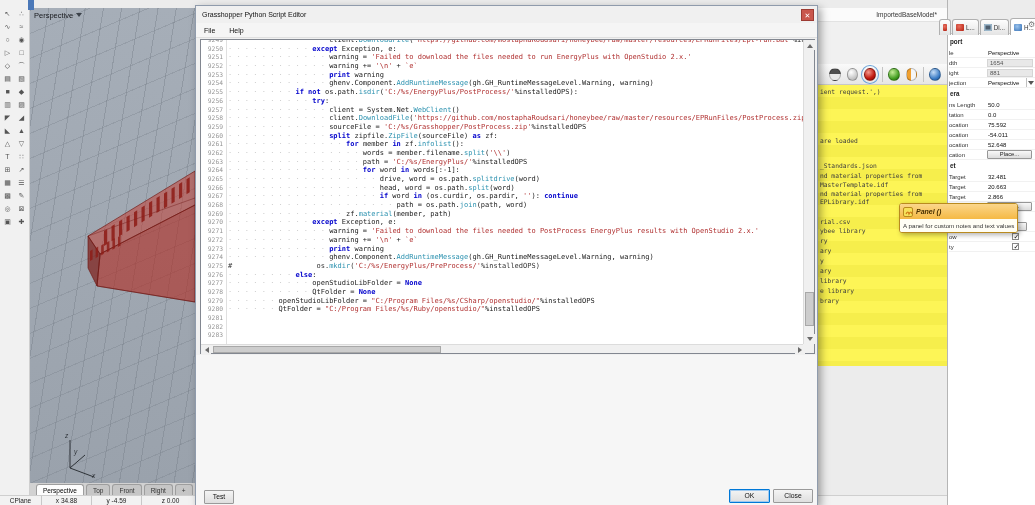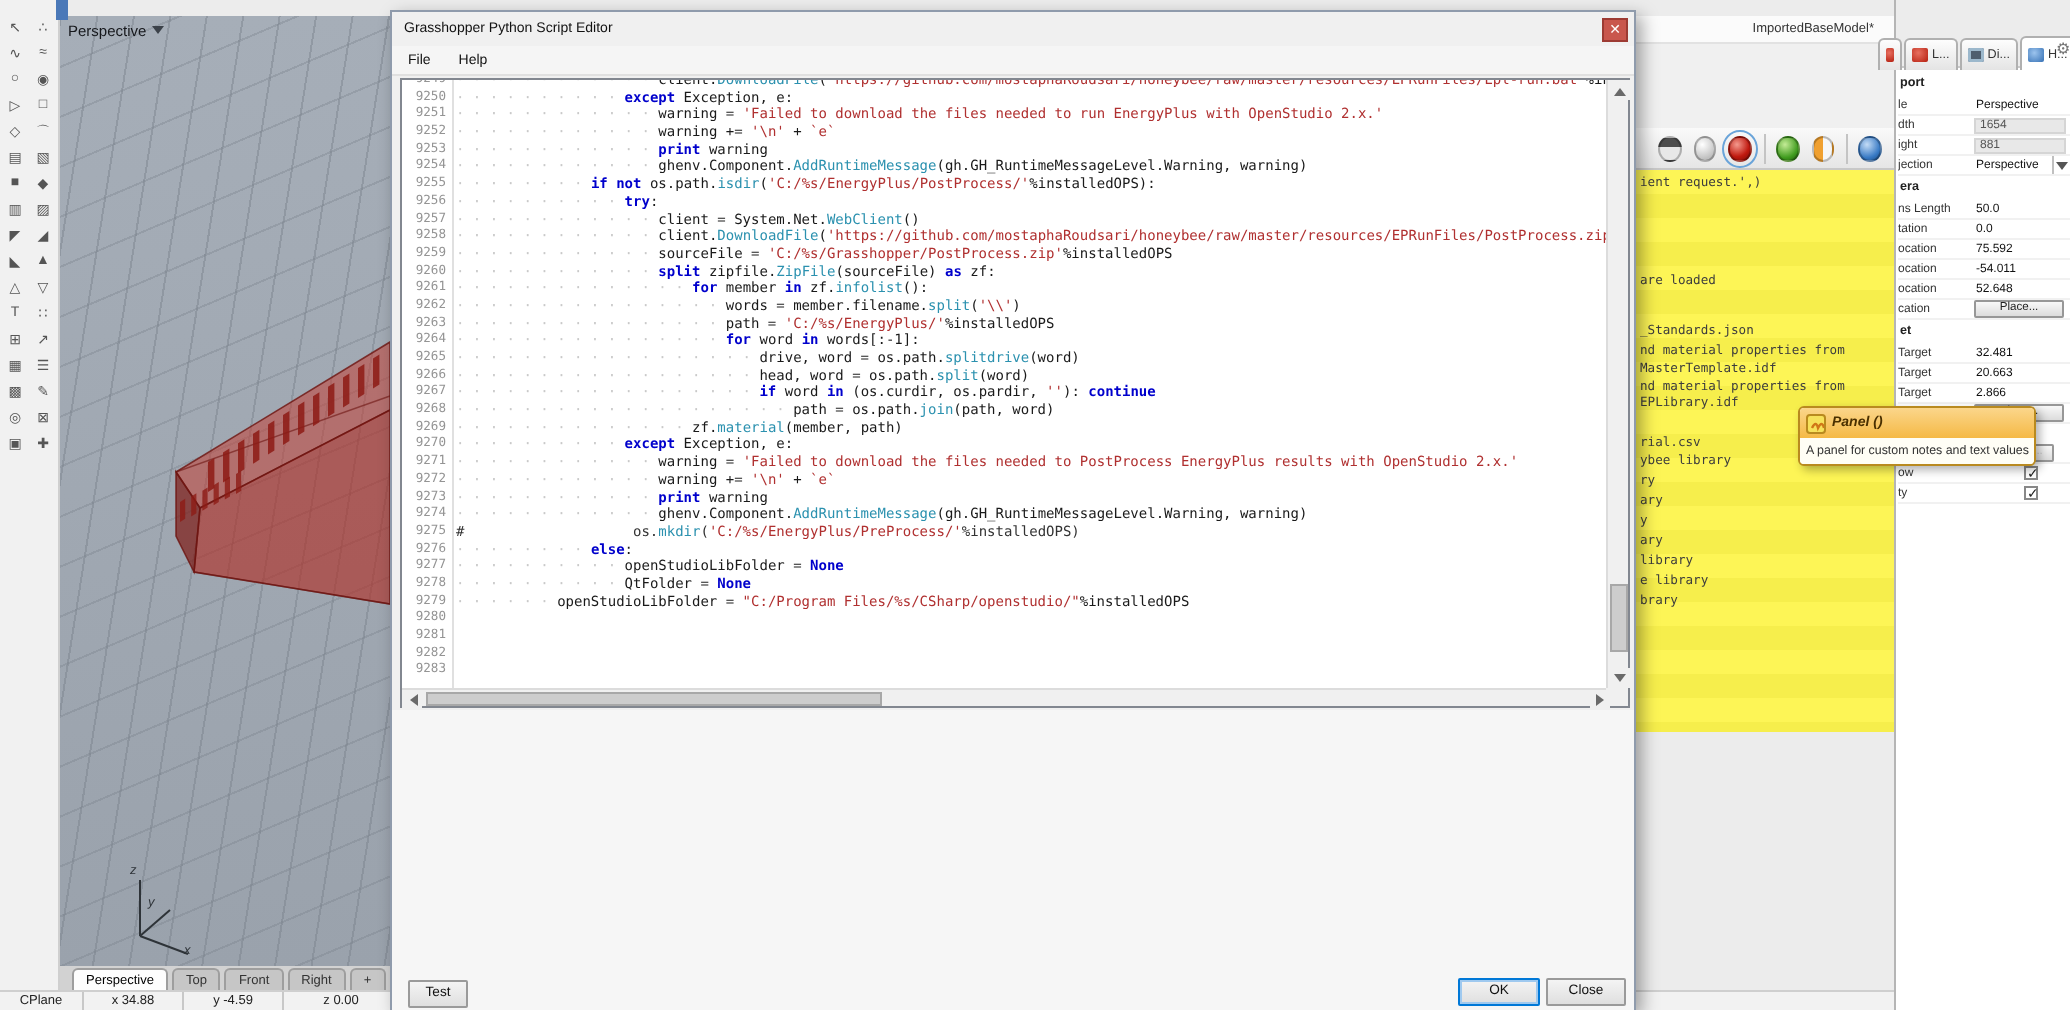--- a/index.html
+++ b/index.html
@@ -475,20 +475,21 @@
             <div class="code-line"><span class="dots">· · · · · · · · · · </span><span class="kw">except</span> Exception, e:</div>
             <div class="code-line"><span class="dots">· · · · · · · · · · · · </span>warning = <span class="str">'Failed to download the files needed to PostProcess EnergyPlus results with OpenStudio 2.x.'</span></div>
             <div class="code-line"><span class="dots">· · · · · · · · · · · · </span>warning += <span class="str">'\n'</span> + <span class="str">`e`</span></div>
             <div class="code-line"><span class="dots">· · · · · · · · · · · · </span><span class="kw">print</span> warning</div>
             <div class="code-line"><span class="dots">· · · · · · · · · · · · </span>ghenv.Component.<span class="fn">AddRuntimeMessage</span>(gh.GH_RuntimeMessageLevel.Warning, warning)</div>
             <div class="code-line"><span class="cm">#                    os.<span class="fn">mkdir</span>(</span><span class="str">'C:/%s/EnergyPlus/PreProcess/'</span><span class="cm">%installedOPS)</span></div>
             <div class="code-line"><span class="dots">· · · · · · · · </span><span class="kw">else</span>:</div>
             <div class="code-line"><span class="dots">· · · · · · · · · · </span>openStudioLibFolder = <span class="kw">None</span></div>
             <div class="code-line"><span class="dots">· · · · · · · · · · </span>QtFolder = <span class="kw">None</span></div>
             <div class="code-line"><span class="dots">· · · · · · </span>openStudioLibFolder = <span class="str">"C:/Program Files/%s/CSharp/openstudio/"</span>%installedOPS</div>
+            <div class="code-line"><span class="dots">· · · · · · </span>QtFolder = <span class="str">"C:/Program Files/%s/Ruby/openstudio/"</span>%installedOPS</div>
           </div>
         </div>
       <div id="vscroll">
         <div class="sbtn" style="left:0;top:0;width:11px;height:10px">
             <span class="tri up"></span>
           </div>
         <div id="vthumb" style="top:252px"></div>
         <div class="sbtn" style="left:0;bottom:0;width:11px;height:10px">
             <span class="tri dn"></span>
           </div>

